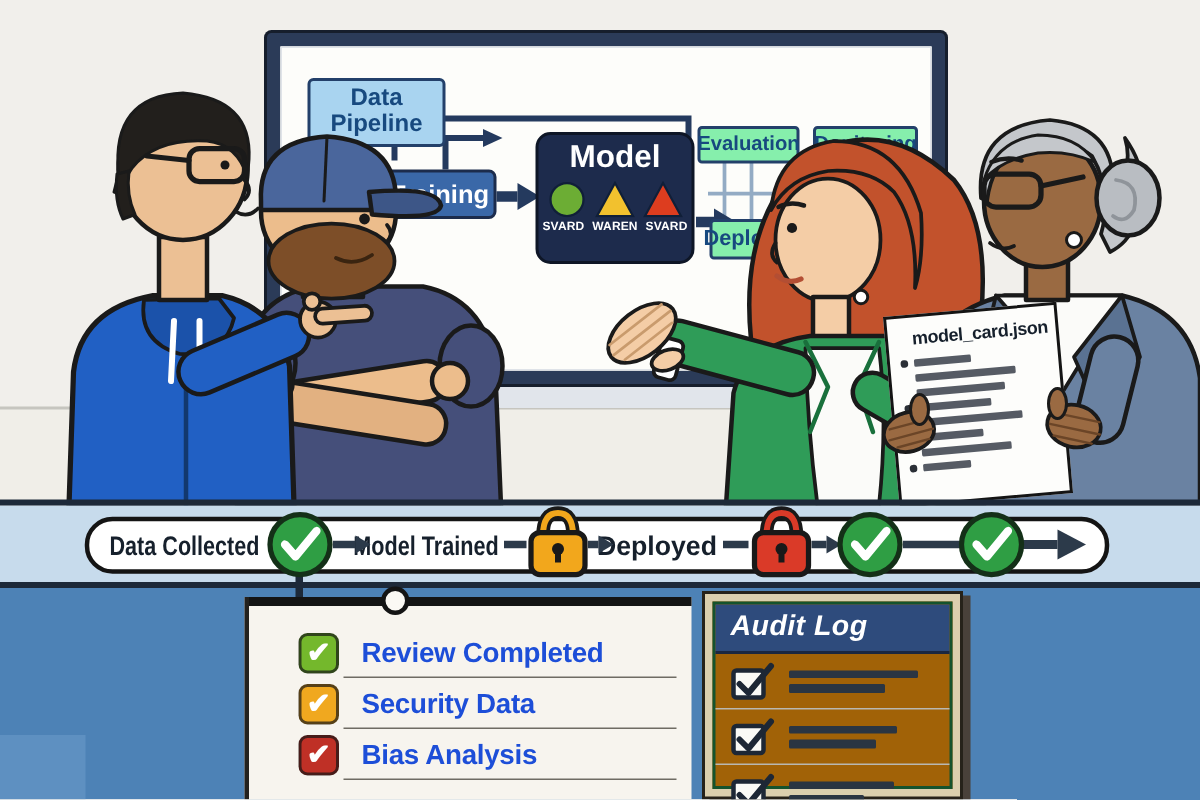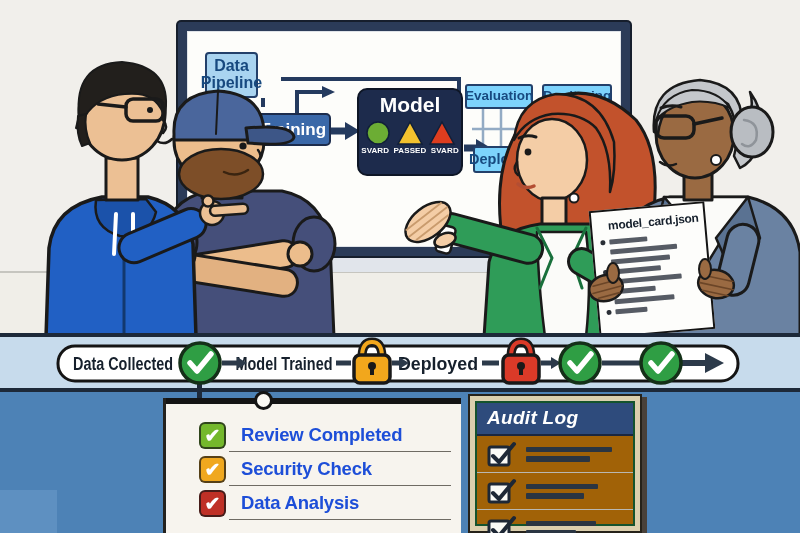--- a/index.html
+++ b/index.html
@@ -12,22 +12,22 @@
   .table-strip { position:absolute; left:0; top:271px; width:800px; height:66px;
                  background:#f0eee8; border-top:2px solid #c6c5bf; }
   .wall-strip  { position:absolute; left:178px; top:255px; width:452px; height:17px; background:#e1e5eb; }
 
   .monitor { position:absolute; left:178px; top:22px; width:452px; height:234px;
              border:9px solid #2b3b58; box-shadow:0 0 0 2px #161e2c; background:#fdfdfa; border-radius:3px; }
   .screen  { position:relative; width:100%; height:100%; background:#fdfdfa; border:1.5px solid #dfe3e8; }
 
   .fc-box { position:absolute; display:flex; align-items:center; justify-content:center;
             text-align:center; border:2.5px solid #23406a; color:#17497f; font-weight:bold;
-            background:#7dd3fc; border-radius:3px; line-height:1.05; z-index:2; }
-  .fc-dp       { left:17px;  top:20px;  width:53px;  height:46px; font-size:16px; background:#a9d4f0; border-radius:4px; }
+            background:#86efac; border-radius:3px; line-height:1.05; z-index:2; }
+  .fc-dp       { left:17px;  top:20px;  width:92px;  height:46px; font-size:16px; background:#a9d4f0; border-radius:4px; }
   .fc-training { left:67px;  top:81px;  width:76px;  height:33px; font-size:17px; background:#3a68a8; color:#fff; border-radius:5px; border-color:#1c2c4c; }
   .fc-eval     { left:277px; top:52px;  width:68px;  height:25px; font-size:13.5px; }
   .fc-monit    { left:354px; top:52px;  width:70px;  height:25px; font-size:13.5px; }
   .fc-deploy   { left:285px; top:114px; width:75px;  height:27px; font-size:14.5px; }
 
   .fc-model { position:absolute; left:169px; top:56px; width:106px; height:88px;
               background:#1d2b4c; border:2.5px solid #0e1626; border-radius:10px; z-index:3;
               display:flex; flex-direction:column; align-items:center; }
   .fc-model .ttl { color:#fff; font-weight:bold; font-size:21px; margin-top:3px; }
   .fc-model .shapes { margin-top:2px; }
@@ -134,21 +134,21 @@
 
         <div class="fc-model">
           <div class="ttl">Model</div>
           <svg class="shapes" width="92" height="26" viewBox="0 0 92 26">
             <circle cx="14" cy="14" r="11" fill="#6cad34" stroke="#101f38" stroke-width="1.5"></circle>
             <polygon points="46,3 58,25 34,25" fill="#f2c12e" stroke="#101f38" stroke-width="1.5"></polygon>
             <polygon points="78,3 90,25 66,25" fill="#dd3d1f" stroke="#101f38" stroke-width="1.5"></polygon>
           </svg>
           <div class="stats">
             <span>SVARD</span>
-            <span>PASSED</span>
+            <span>WAREN</span>
             <span>SVARD</span>
           </div>
         </div>
       </div>
     </div>
 
     <svg class="people-svg" width="800" height="337" viewBox="0 0 800 337">
       <g stroke="#1a1a1a" stroke-width="3" stroke-linejoin="round" stroke-linecap="round">
 
         <g>
@@ -324,26 +324,26 @@
     <div class="topbar"></div>
     <div class="notch"></div>
     <div class="cl-rows">
       <div class="cl-row">
         <span class="cl-box green">✔</span>
         <span class="cl-label">Review Completed</span>
         <span class="uline"></span>
       </div>
       <div class="cl-row">
         <span class="cl-box amber">✔</span>
-        <span class="cl-label">Security Check</span>
+        <span class="cl-label">Security Data</span>
         <span class="uline"></span>
       </div>
       <div class="cl-row">
         <span class="cl-box red">✔</span>
-        <span class="cl-label">Data Analysis</span>
+        <span class="cl-label">Bias Analysis</span>
         <span class="uline"></span>
       </div>
     </div>
   </div>
 
   <div class="audit">
     <div class="audit-inner">
       <div class="audit-header">
         <span class="atitle">Audit Log</span>
       </div>

